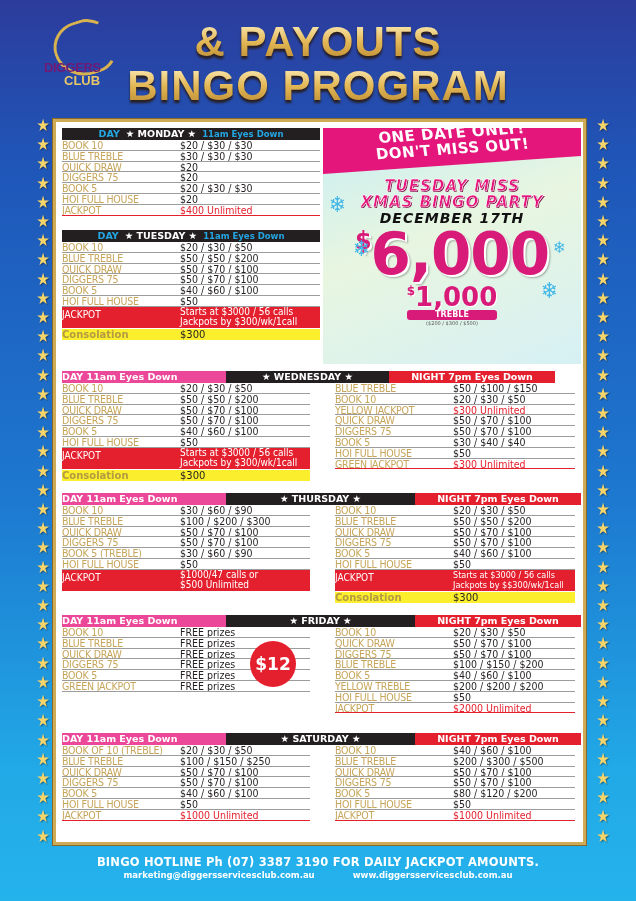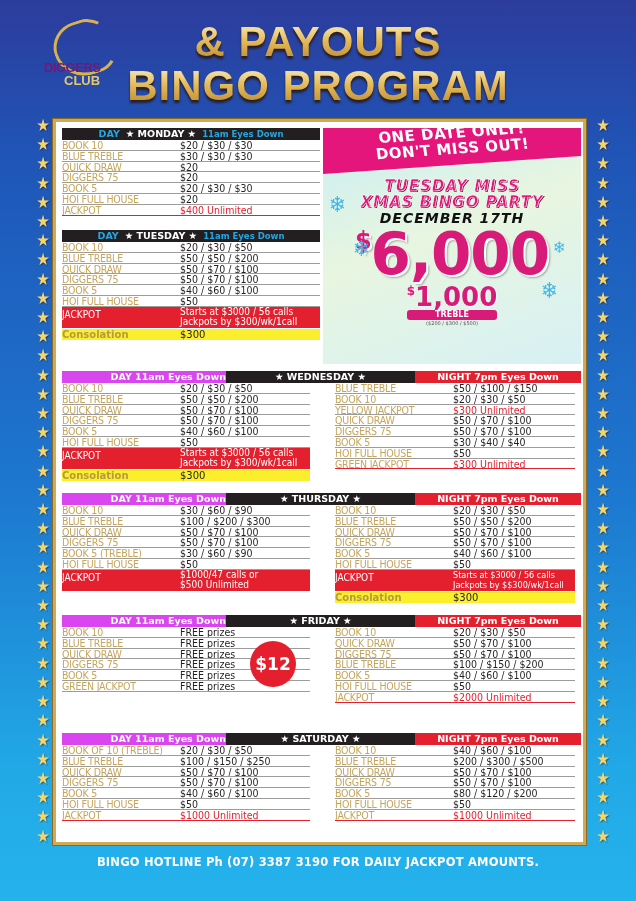--- a/index.html
+++ b/index.html
@@ -10,21 +10,21 @@
 .logo .hat{position:absolute;left:14px;top:0;width:60px;height:56px;border:3px solid #d8b24f;border-radius:50% 50% 40% 60%;transform:rotate(-18deg);border-right-color:transparent}
 .logo .t1{position:absolute;left:4px;top:40px;font:bold 13px "Liberation Sans",sans-serif;color:#701a75;letter-spacing:-.5px}
 .logo .t2{position:absolute;left:24px;top:53px;font:bold 13px "Liberation Sans",sans-serif;color:#e6c76a}
 .title{position:absolute;left:118px;top:20px;width:400px;text-align:center;font:900 42px/44px "Liberation Sans",sans-serif;color:#f1d27a;text-shadow:0 1px 0 #8a6420,0 3px 0 #5a3a10,0 4px 6px rgba(0,0,0,.6);letter-spacing:1px;background:none}
 .title div{background:linear-gradient(180deg,#fff3c4,#e3b755 50%,#b8862e);-webkit-background-clip:text;background-clip:text;color:transparent;text-shadow:none;filter:drop-shadow(0 3px 1px rgba(40,20,0,.8))}
 .stars{position:absolute;top:118px;width:30px;height:725px;display:flex;flex-direction:column;justify-content:space-between;align-items:center;color:#f5d46a;font-size:17px;line-height:14px;text-shadow:1px 1px 1px rgba(0,0,0,.4)}
 .stars.l{left:28px}.stars.r{left:588px}
 .panel{position:absolute;left:53px;top:119px;width:533px;height:726px;background:#fff;border:3px solid #cfab55;box-shadow:0 0 0 1px #8a6a2a}
 .sec{position:absolute;left:6px;width:519px}
 .bar{height:12px;display:flex;font:bold 9.5px/12px "DejaVu Sans",sans-serif;color:#fff}
-.bar .day{background:#d946ef;color:#fff;text-align:right}
+.bar .day{background:#ec4899;color:#fff;text-align:left}
 .bar .mid{background:#231f20;text-align:center}
 .bar .night{background:#e5202e;text-align:center}
 .row{display:flex;height:10.8px;border-bottom:1px solid #9c9c9c;font:10.5px/10.8px "DejaVu Sans Condensed","DejaVu Sans",sans-serif;white-space:nowrap}
 .row .k{color:#c6a55a;letter-spacing:-.2px;overflow:hidden}
 .row .v{color:#231f20;overflow:hidden}
 .row.red .v{color:#e5202e}
 .row.redline{border-bottom-color:#e5202e}
 .jack{display:flex;background:#e5202e;color:#fff;height:22px;font:10px/10.5px "DejaVu Sans Condensed",sans-serif;border-bottom:1px solid #fff}
 .jack .k{padding-top:3px}
 .jack .v{color:#fff}
@@ -247,21 +247,21 @@
         <div class="amt"><sup>$</sup><span>1,000</span></div>
         <div class="lab">TREBLE</div>
         <div class="sub">($200 / $300 / $500)</div>
       </div>
     </div>
   </div>
 
   <div class="sec" style="top:249px">
     <div class="bar">
       <span class="day" style="width:164px">DAY    11am Eyes Down</span>
-      <span class="mid" style="width:189px">★   WEDNESDAY   ★</span>
+      <span class="mid" style="width:163px">★   WEDNESDAY   ★</span>
       <span class="night" style="width:166px">NIGHT    7pm Eyes Down</span>
     </div>
     <div style="display:flex;justify-content:space-between">
       <div style="width:248px">
         <div class="row">
             <span class="k" style="width:118px">BOOK 10</span>
             <span class="v">$20 / $30 / $50</span>
           </div>
         <div class="row">
             <span class="k" style="width:118px">BLUE TREBLE</span>
@@ -461,20 +461,24 @@
           </div>
         <div class="row">
             <span class="k" style="width:118px">BLUE TREBLE</span>
             <span class="v">$100 / $150 / $200</span>
           </div>
         <div class="row">
             <span class="k" style="width:118px">BOOK 5</span>
             <span class="v">$40 / $60 / $100</span>
           </div>
         <div class="row">
+            <span class="k" style="width:118px">YELLOW TREBLE</span>
+            <span class="v">$200 / $200 / $200</span>
+          </div>
+        <div class="row">
             <span class="k" style="width:118px">HOI FULL  HOUSE</span>
             <span class="v">$50</span>
           </div>
         <div class="row red redline">
             <span class="k" style="width:118px">JACKPOT</span>
             <span class="v">$2000 Unlimited</span>
           </div>
       </div>
     </div>
   </div>
@@ -545,13 +549,17 @@
             <span class="k" style="width:118px">JACKPOT</span>
             <span class="v">$1000 Unlimited</span>
           </div>
       </div>
     </div>
   </div>
 </div>
 
 <div class="footer">
   <div class="f1">BINGO HOTLINE  Ph (07) 3387 3190  FOR DAILY JACKPOT AMOUNTS.</div>
+  <div class="f2">
+    <span>marketing@diggersservicesclub.com.au</span>
+    <span>www.diggersservicesclub.com.au</span>
+  </div>
 </div>
 
 </body></html>

